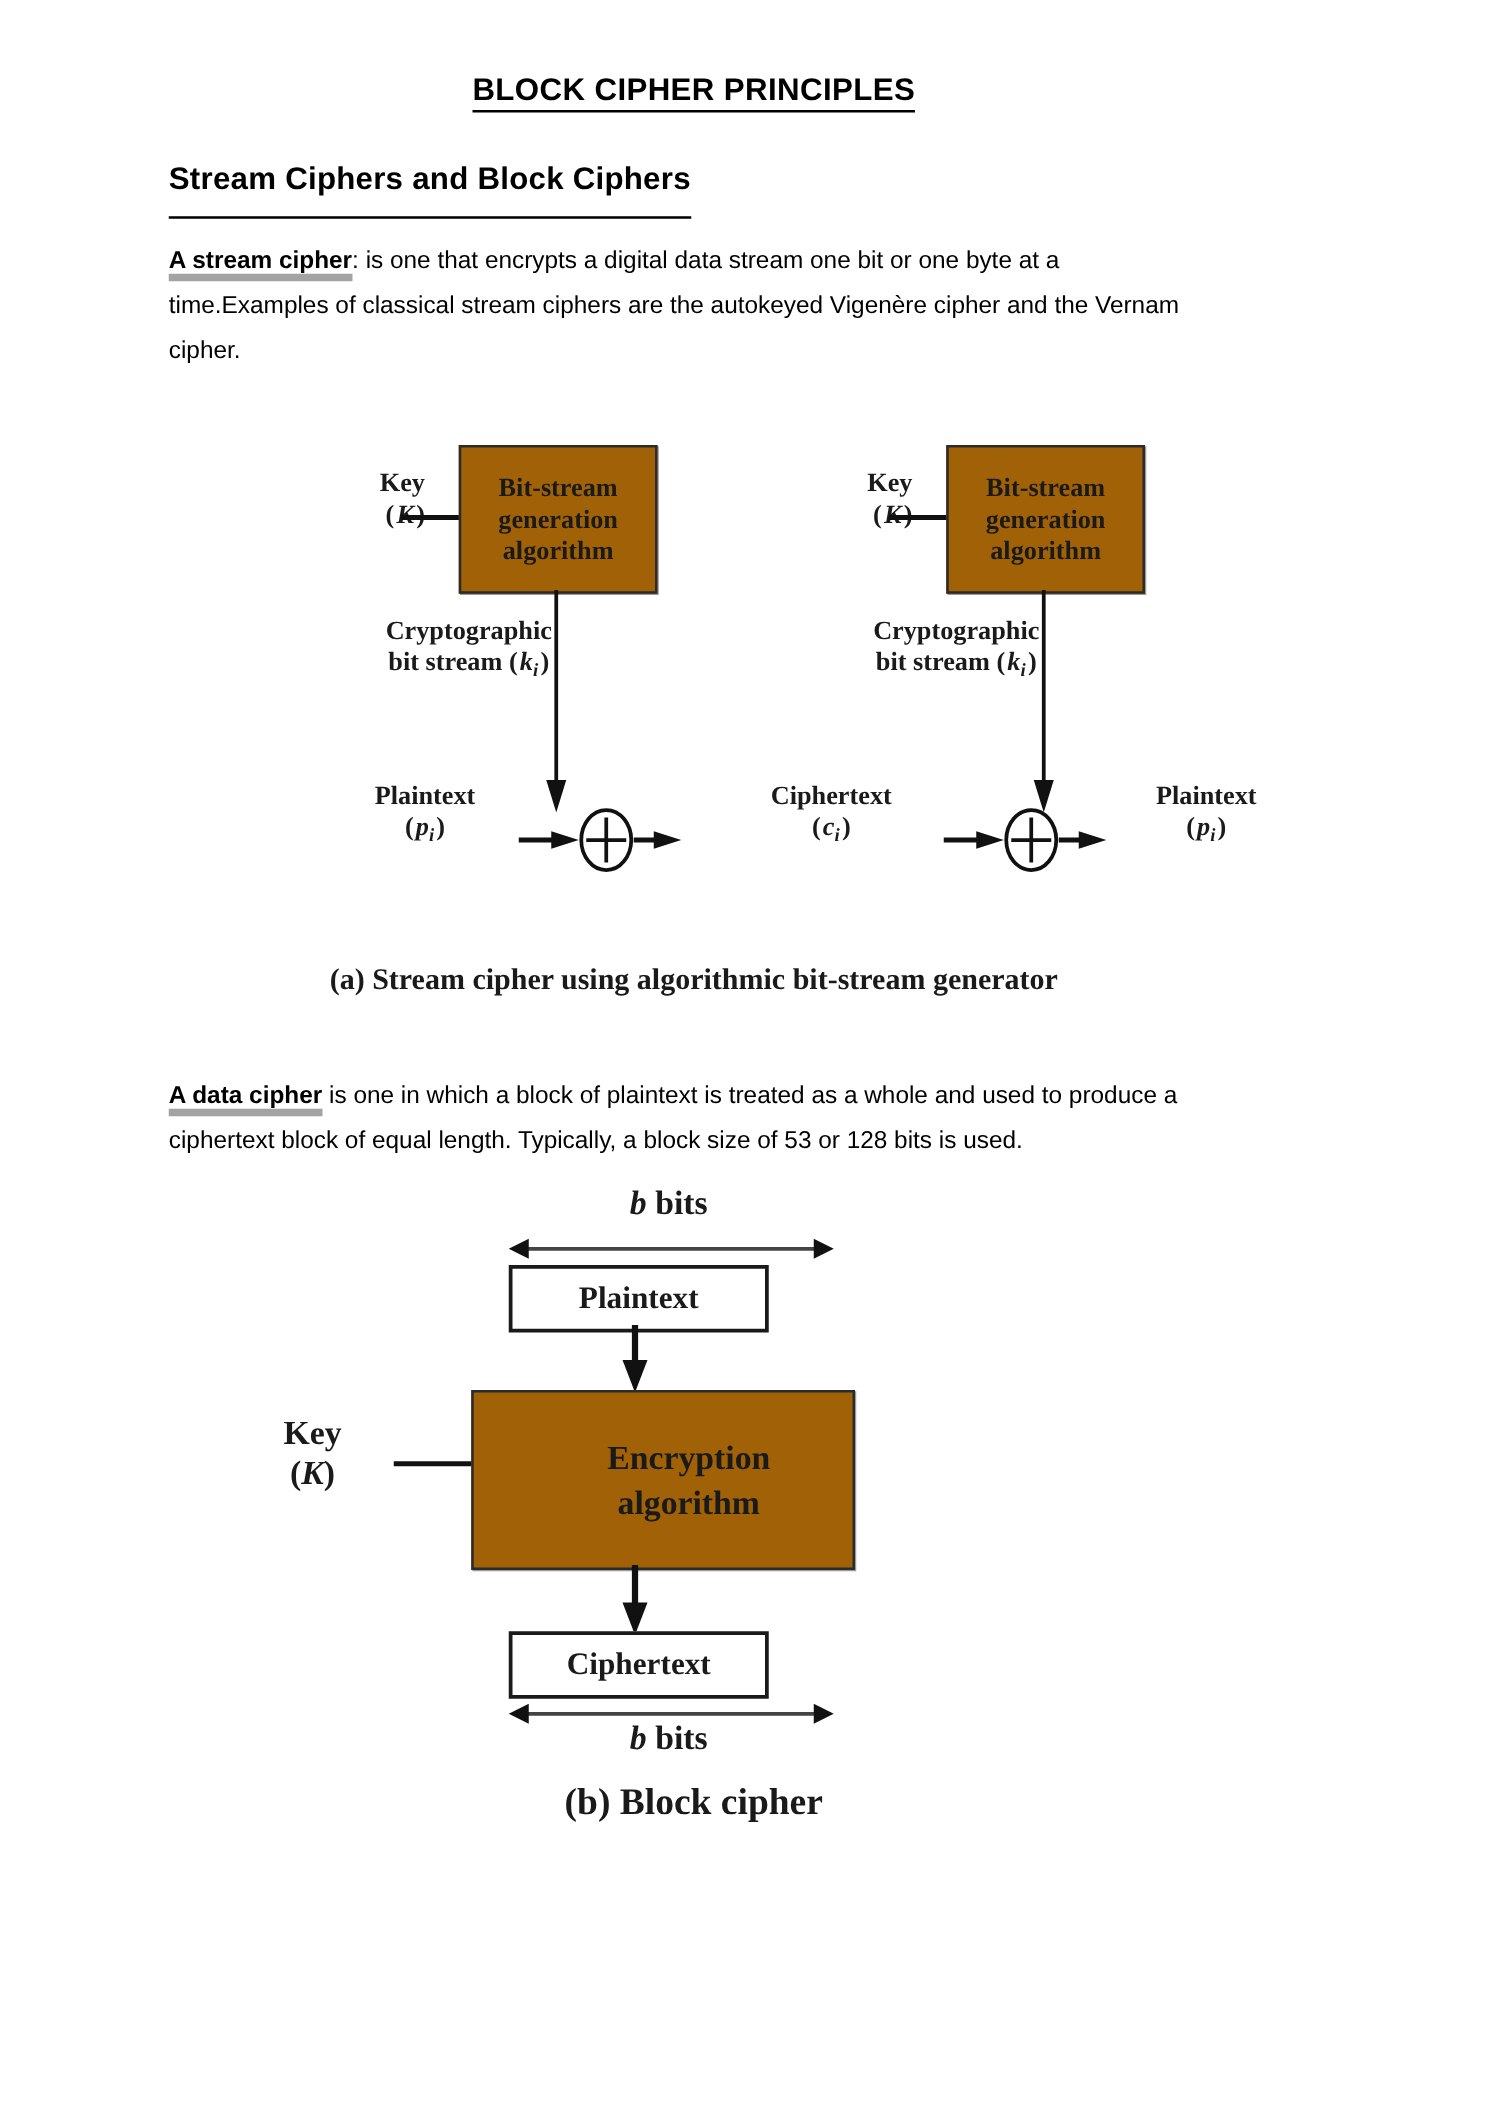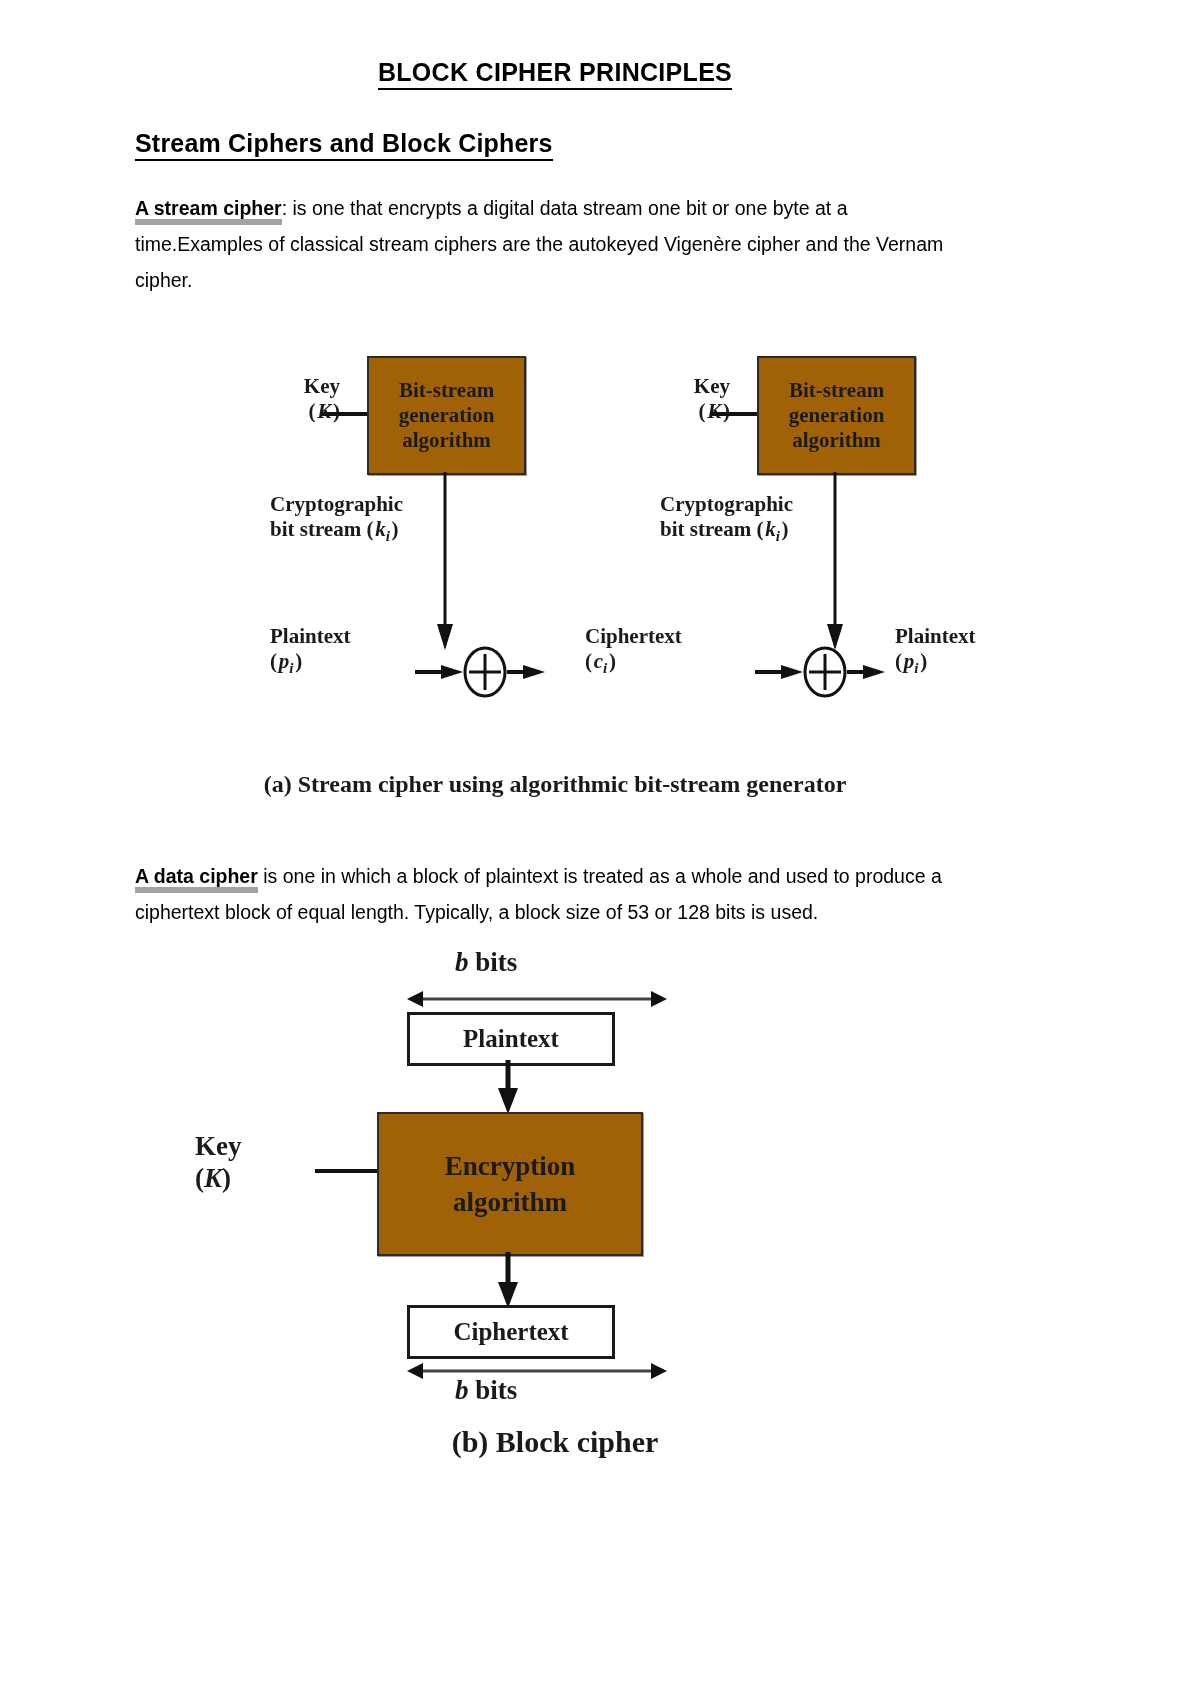--- a/index.html
+++ b/index.html
@@ -44,21 +44,21 @@
     padding-bottom: 2px;
   }
   .section-heading {
     font-size: 25px;
     font-weight: bold;
     margin-top: 42px;
     letter-spacing: 0.2px;
   }
   .section-heading span {
     border-bottom: 2px solid #000;
-    padding-bottom: 2px;
+    padding-bottom: 16px;
   }
   .para {
     font-size: 19.5px;
     line-height: 36px;
     margin-top: 32px;
     text-align: left;
   }
   .para .lead {
     font-weight: bold;
     border-bottom: 6px solid #a3a3a3;
@@ -78,21 +78,21 @@
   .fig-el { position: absolute; }
 
   .lbl {
     font-family: "Liberation Serif", "DejaVu Serif", serif;
     font-weight: bold;
     font-size: 21px;
     line-height: 25px;
     color: #1a1a1a;
     white-space: nowrap;
   }
-  .lbl.center { }
+  .lbl.center { text-align: center; }
   .lbl.right  { text-align: right; }
   .lbl i { font-style: italic; }
   .sub {
     font-size: 15px;
     vertical-align: sub;
     font-style: italic;
   }
 
   .gbox {
     background: #a16207;
@@ -272,21 +272,21 @@
       <div class="lbl center fig-el" style="left:60px; top:180px; width:110px; font-size:27px; line-height:32px;">
         <span>Key</span><br>
         <span>(<i>K</i>)</span>
       </div>
 
       <svg class="fig-el" style="left:180px; top:212px;" width="96" height="18">
         <line x1="0" y1="9" x2="70" y2="9" stroke="#111" stroke-width="4"></line>
         <polygon points="66,0 92,9 66,18" fill="#111"></polygon>
       </svg>
 
-      <div class="gbox fig-el" style="left:242px; top:162px; width:262px; height:140px; font-size:27px; line-height:36px;">
+      <div class="gbox fig-el" style="left:242px; top:162px; width:262px; height:140px; font-size:27px; line-height:36px;padding-left:41px;">
         <div>
           <span>Encryption</span><br>
           <span>algorithm</span>
         </div>
       </div>
 
       <svg class="fig-el" style="left:363px; top:302px;" width="20" height="56">
         <line x1="10" y1="0" x2="10" y2="36" stroke="#111" stroke-width="5"></line>
         <polygon points="0,30 20,30 10,56" fill="#111"></polygon>
       </svg>

